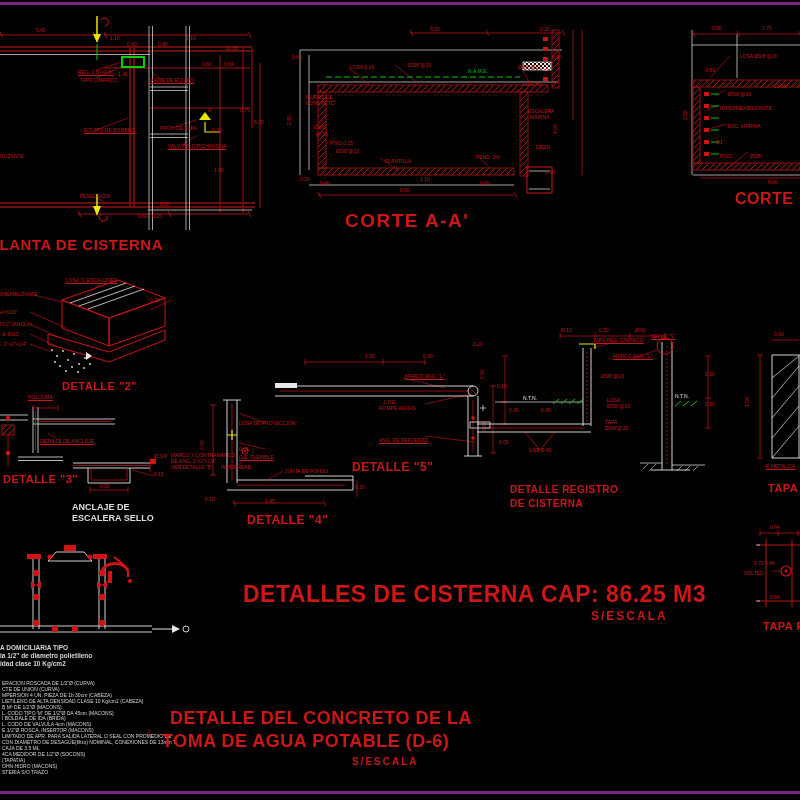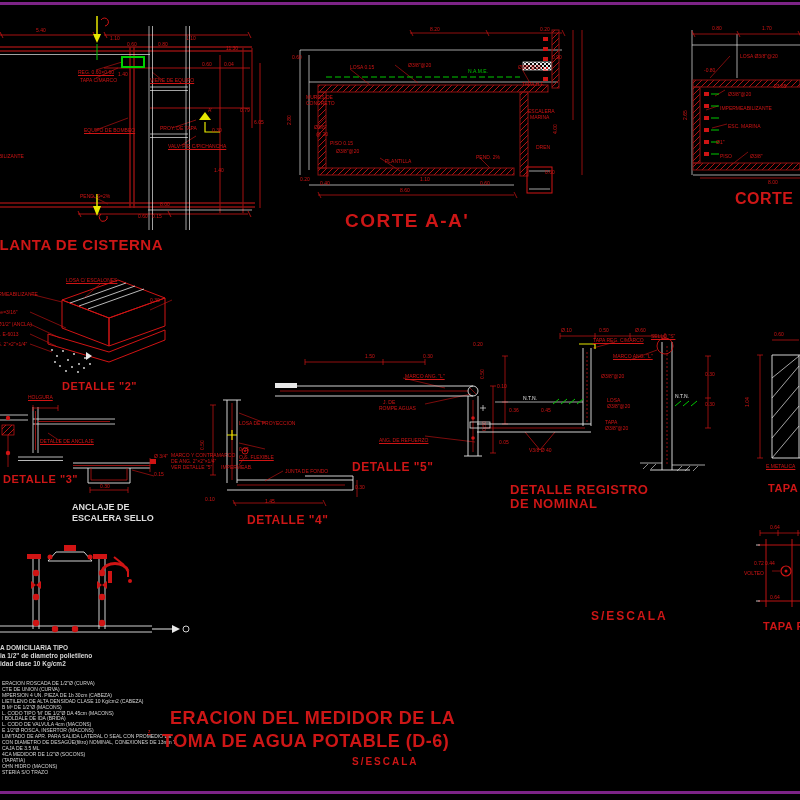--- a/index.html
+++ b/index.html
@@ -8,21 +8,21 @@
   .hline{position:absolute;left:0;width:800px;height:3px;background:#7c2386;}
   .panel{position:absolute;}
   .panel svg{position:absolute;left:0;top:0;overflow:visible;}
   .dim{position:absolute;font-size:5px;line-height:5px;color:#d01414;white-space:nowrap;}
   .dim.c-w{color:#e0e0e0}.dim.c-g{color:#00c800}
   .dim.vert{transform:rotate(-90deg);transform-origin:left bottom;}
   .dim.ul{text-decoration:underline;}
   .rtitle{position:absolute;color:#cd1616;font-weight:bold;white-space:nowrap;letter-spacing:.5px;}
   .wtitle{position:absolute;color:#dedede;font-weight:bold;white-space:nowrap;}
   .t9{font-size:9px;line-height:10px}.t10{font-size:10px}.t11{font-size:11px}
-  .t12{font-size:12px}.t13{font-size:13px;line-height:13px}.t15{font-size:15px}
+  .t12{font-size:12px}.t13{font-size:10px;line-height:13px}.t15{font-size:15px}
   .t16{font-size:16px}.t19{font-size:19px;letter-spacing:1.5px}
   .t18{font-size:18px;letter-spacing:.5px}
   .t23{font-size:23px;letter-spacing:.5px}
   .txtlines div{white-space:nowrap;}
   #legend{position:absolute;left:2px;top:681px;color:#d6d6d6;font-size:5px;line-height:5.9px;}
   #toma-caps{position:absolute;left:0;top:99px;color:#d6d6d6;font-size:6.5px;line-height:8px;font-weight:bold;}
   #nota-marco{position:absolute;left:171px;top:452px;color:#d01414;font-size:5px;line-height:6px;}
 </style>
 </head>
 <body>
@@ -459,21 +459,21 @@
         <line x1="207" y1="137" x2="240" y2="137" stroke-width="0.7"></line>
         <path d="M178,141 l5,-5 M186,141 l5,-5 M212,143 l5,-5 M220,143 l5,-5 M228,143 l5,-5" stroke-width="0.6"></path>
       </g>
       <path d="M114,16 H130 V21" stroke="#e8e800" fill="none" stroke-width="1.2"></path>
       <circle cx="200" cy="18" r="8" stroke="#d01414" fill="none" stroke-width="0.9"></circle>
       <g stroke="#00c800" stroke-width="1">
         <path d="M88,76 l6,-5 M96,76 l6,-5 M104,76 l6,-5 M112,76 l6,-5 M210,78 l6,-5 M218,78 l6,-5 M226,78 l6,-5"></path>
       </g>
     </svg>
     <div class="rtitle t13" style="left:45px;top:155px">DETALLE REGISTRO</div>
-    <div class="rtitle t13" style="left:45px;top:169px">DE NOMINAL</div>
+    <div class="rtitle t13" style="left:45px;top:169px">DE CISTERNA</div>
   <span class="dim" style="left: 96px; top: 0px;">Ø.10</span>
       <span class="dim" style="left: 134px; top: 0px;">0.50</span>
       <span class="dim" style="left: 170px; top: 0px;">Ø.60</span>
       <span class="dim ul" style="left: 128px; top: 10px;">TAPA REG. C/MARCO</span>
       <span class="dim ul" style="left: 148px; top: 26px;">MARCO ANG. "L"</span>
       <span class="dim" style="left: 8px; top: 14px;">0.20</span>
       <span class="dim vert" style="left: 20px; top: 46px;">0.50</span>
       <span class="dim" style="left: 136px; top: 46px;">Ø3/8"@20</span>
       <span class="dim c-w" style="left: 58px; top: 68px;">N.T.N.</span>
       <span class="dim c-w" style="left: 210px; top: 66px;">N.T.N.</span>
@@ -599,24 +599,25 @@
       <div>LIMITADO DE APR. PARA SALIDA LATERAL O SEAL CON PROMEDIO DE</div>
       <div>CON DIAMETRO DE DESAGÜE(filtro) NOMINAL, CONEXIONES DE 13mm Y</div>
       <div>CAJA DE 3.5 ML</div>
       <div>4CA MEDIDOR DE 1/2"Ø (SOCONS)</div>
       <div>(TAPATIA)</div>
       <div>OHN HIDRO (MACONS)</div>
       <div>STERIA S/O TRAZO</div>
     </div>
 
   
+  <div class="rtitle t23" style="left:243px;top:581px">DETALLES DE CISTERNA CAP: 86.25 M3</div>
   <div class="rtitle t12" style="left:591px;top:609px;letter-spacing:2px">S/ESCALA</div>
 
   
-  <div class="rtitle t18" style="left:170px;top:708px">ERACION DEL MEDIDOR DE LA</div>
+  <div class="rtitle t18" style="left:170px;top:708px">DETALLE DEL CONCRETO DE LA</div>
   <div class="rtitle t18" style="left:162px;top:731px">TOMA DE AGUA POTABLE (D-6)</div>
   <div class="rtitle t10" style="left:352px;top:756px;letter-spacing:2px">S/ESCALA</div>
 
   
   <div class="panel" id="misc-layer" style="left:0;top:0;width:800px;height:800px;pointer-events:none">
       <span class="dim ul" style="left: 148px; top: 729px;">z</span>
     </div>
 
 </div>
 

